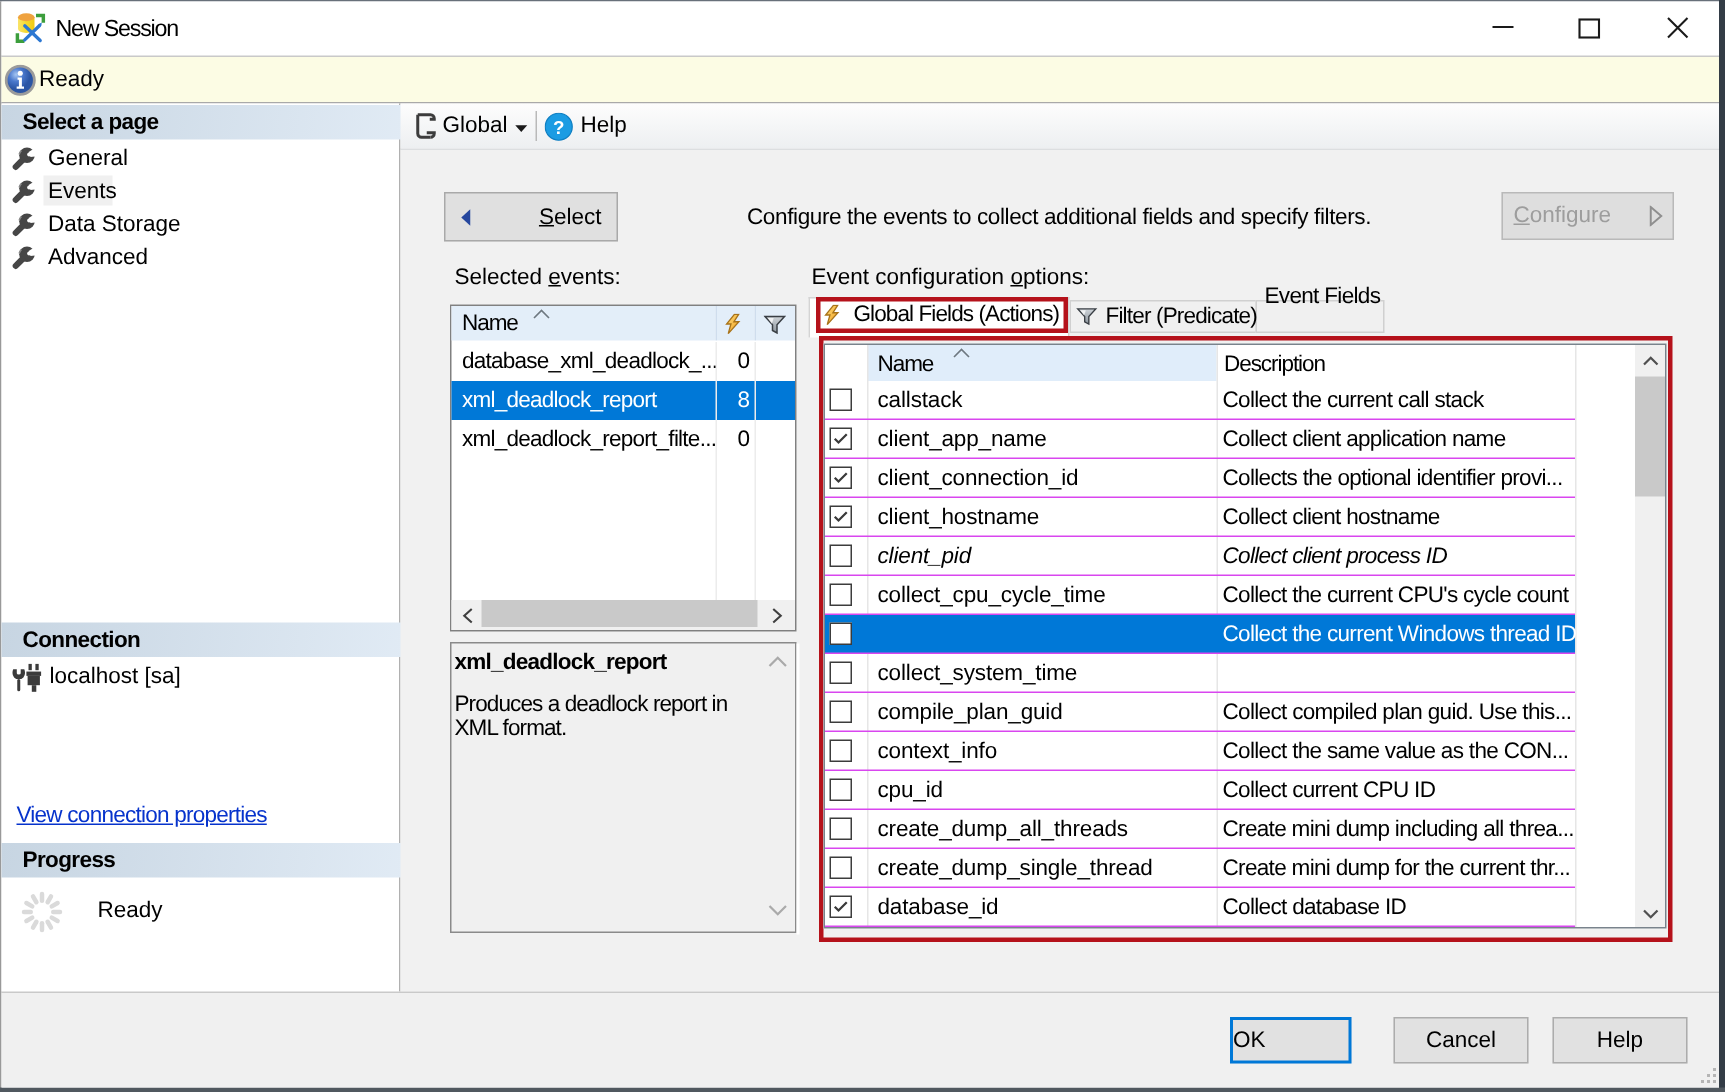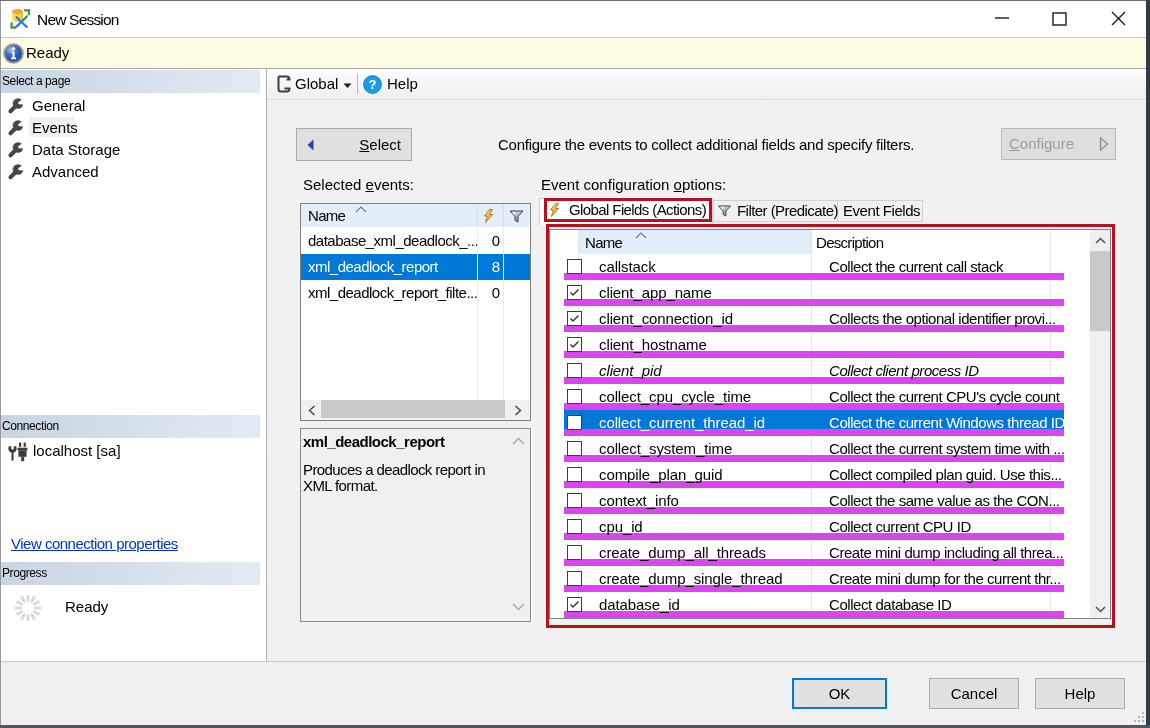--- a/index.html
+++ b/index.html
@@ -1,19 +1,19 @@
 <!DOCTYPE html>
 <html><head><meta charset="utf-8"><style>
 html,body{margin:0;padding:0}
 body{width:1150px;height:728px;position:relative;font-family:"Liberation Sans",sans-serif;font-size:15px;color:#000;background:#fff;overflow:hidden}
 .abs{position:absolute}
-.hdr{background:linear-gradient(100deg,#c7d5e2,#e1ebf5);font-weight:normal;line-height:23px;padding-left:1px;font-size:12px;letter-spacing:-0.4px}
+.hdr{background:linear-gradient(100deg,#c7d5e2,#e1ebf5);font-weight:bold;line-height:23px;padding-left:14px;font-size:15px;letter-spacing:-0.4px}
 .ls{letter-spacing:-0.5px}
 u{text-decoration:underline}
-.trow{position:absolute;left:564px;width:500px;height:26px;border-bottom:7px solid #d946ef;box-sizing:border-box}
+.trow{position:absolute;left:550px;width:500px;height:26px;border-bottom:1px solid #d946ef;box-sizing:border-box}
 .cb{position:absolute;left:3px;top:5px;width:13px;height:13px;background:#fff;border:1px solid #3c3c3c}
 .nm{position:absolute;left:35px;top:0;height:25px;line-height:25px;white-space:nowrap;letter-spacing:-0.1px}
 .ds{position:absolute;left:265px;top:0;width:236px;height:25px;line-height:25px;white-space:nowrap;overflow:hidden;letter-spacing:-0.45px}
 </style></head><body>
 
 <div class="abs" style="left:0px;top:0px;width:1150px;height:1px;background:#68707a"></div>
 <div class="abs" style="left:0px;top:1px;width:1px;height:727px;background:#999"></div>
 <div class="abs" style="left:1146px;top:0px;width:4px;height:728px;background:#333c46"></div>
 <div class="abs" style="left:0px;top:725px;width:1150px;height:3px;background:#50585f"></div>
 
@@ -236,21 +236,21 @@
       </linearGradient>
     </defs>
     <path d="M6.6 0.6 L1.4 7 h2.9 L2.5 13.4 L9.6 5.5 H6.3 L9.4 0.6 z" fill="url(#bg2)" stroke="#a8731a" stroke-width="0.9"></path>
   </svg>
 <div class="abs" style="left:569px;top:199px;height:21px;line-height:21px;letter-spacing:-0.6px">Global Fields (Actions)</div>
 <svg class="abs" style="left:717px;top:205px" width="15" height="12" viewBox="0 0 15 13">
     <path d="M1 1 H14 L9 6.5 V12 L6 10.3 V6.5 z" fill="url(#fg)" stroke="#3a3f45" stroke-width="1"></path>
     <path d="M2.8 2 L6.8 2 L5.6 5.8" fill="#fff" opacity="0.75"></path>
   </svg>
 <div class="abs" style="left:737px;top:199px;height:23px;line-height:23px;letter-spacing:-0.55px">Filter (Predicate)</div>
-<div class="abs" style="left:843px;top:199px;height:23px;line-height:23px;letter-spacing:-0.45px">Event&nbsp;Fields</div>
+<div class="abs" style="left:843px;top:186px;height:23px;line-height:23px;letter-spacing:-0.45px">Event&nbsp;Fields</div>
 
 <div class="abs" style="left:546px;top:224px;width:569px;height:404px;border:3px solid #b5121b;box-sizing:border-box"></div>
 <div class="abs" style="left:549px;top:229px;width:562px;height:390px;background:#fff;border:1px solid #79838c;box-sizing:border-box"></div>
 <div class="abs" style="left:578px;top:230px;width:233px;height:24px;background:#e0edfa"></div>
 <div class="abs" style="left:585px;top:230px;height:25px;line-height:25px;letter-spacing:-0.7px">Name</div>
 <svg class="abs" style="left:635px;top:232px" width="12" height="7" viewBox="0 0 12 7">
     <path d="M1 6 L6 1 L11 6" fill="none" stroke="#6e7880" stroke-width="1.1"></path>
   </svg>
 <div class="abs" style="left:816px;top:230px;height:25px;line-height:25px;letter-spacing:-0.7px">Description</div>
 <div class="abs" style="left:578px;top:230px;width:1px;height:388px;background:#e6e6e6"></div>
@@ -261,57 +261,57 @@
     <span class="nm">callstack</span>
     <span class="ds">Collect the current call stack</span>
   </div>
 <div class="abs trow" style="top:280px;">
     <span class="cb">
       <svg style="position:absolute;left:1px;top:2px" width="11" height="9" viewBox="0 0 11 9">
         <path d="M1.5 4.5 L4 7 L9.5 1.5" fill="none" stroke="#3a3a3a" stroke-width="1.5"></path>
       </svg>
     </span>
     <span class="nm">client_app_name</span>
+    <span class="ds">Collect client application name</span>
   </div>
 <div class="abs trow" style="top:306px;">
     <span class="cb">
       <svg style="position:absolute;left:1px;top:2px" width="11" height="9" viewBox="0 0 11 9">
         <path d="M1.5 4.5 L4 7 L9.5 1.5" fill="none" stroke="#3a3a3a" stroke-width="1.5"></path>
       </svg>
     </span>
     <span class="nm">client_connection_id</span>
     <span class="ds">Collects the optional identifier provi...</span>
   </div>
 <div class="abs trow" style="top:332px;">
     <span class="cb">
       <svg style="position:absolute;left:1px;top:2px" width="11" height="9" viewBox="0 0 11 9">
         <path d="M1.5 4.5 L4 7 L9.5 1.5" fill="none" stroke="#3a3a3a" stroke-width="1.5"></path>
       </svg>
     </span>
     <span class="nm">client_hostname</span>
+    <span class="ds">Collect client hostname</span>
   </div>
 <div class="abs trow" style="top:358px;font-style:italic;">
     <span class="cb"></span>
     <span class="nm">client_pid</span>
     <span class="ds">Collect client process ID</span>
   </div>
 <div class="abs trow" style="top:384px;">
     <span class="cb"></span>
     <span class="nm">collect_cpu_cycle_time</span>
     <span class="ds">Collect the current CPU's cycle count</span>
   </div>
 <div class="abs trow" style="top:410px;background:#0078d7;color:#fff">
     <span class="cb"></span>
-    <span class="nm">collect_current_thread_id</span>
     <span class="ds">Collect the current Windows thread ID</span>
   </div>
 <div class="abs trow" style="top:436px;">
     <span class="cb"></span>
     <span class="nm">collect_system_time</span>
-    <span class="ds">Collect the current system time with ...</span>
   </div>
 <div class="abs trow" style="top:462px;">
     <span class="cb"></span>
     <span class="nm">compile_plan_guid</span>
     <span class="ds">Collect compiled plan guid. Use this...</span>
   </div>
 <div class="abs trow" style="top:488px;">
     <span class="cb"></span>
     <span class="nm">context_info</span>
     <span class="ds">Collect the same value as the CON...</span>
@@ -345,21 +345,21 @@
     <path d="M1 6 L5.5 1.5 L10 6" fill="none" stroke="#505050" stroke-width="1.5"></path>
   </svg>
 <div class="abs" style="left:1090px;top:251px;width:20px;height:80px;background:#c9c9c9"></div>
 <svg class="abs" style="left:1095px;top:606px" width="11" height="7" viewBox="0 0 11 7">
     <path d="M1 1 L5.5 5.5 L10 1" fill="none" stroke="#505050" stroke-width="1.5"></path>
   </svg>
 
 <div class="abs" style="left:1px;top:661px;width:1145px;height:1px;background:#c9c9c9"></div>
 <div class="abs" style="left:1px;top:662px;width:1145px;height:63px;background:#f0f0f0"></div>
 
-<div class="abs" style="left:792px;top:678px;width:95px;height:31px;background:#e1e1e1;border:2px solid #0078d7;box-sizing:border-box;text-align:center;line-height:27px">OK</div>
+<div class="abs" style="left:820px;top:678px;width:81px;height:31px;background:#e1e1e1;border:2px solid #0078d7;box-sizing:border-box;line-height:27px">OK</div>
 <div class="abs" style="left:929px;top:678px;width:90px;height:31px;background:#e1e1e1;border:1px solid #acacac;box-sizing:border-box;text-align:center;line-height:29px">Cancel</div>
 <div class="abs" style="left:1035px;top:678px;width:90px;height:31px;background:#e1e1e1;border:1px solid #acacac;box-sizing:border-box;text-align:center;line-height:29px">Help</div>
 <svg class="abs" style="left:1133px;top:711px" width="13" height="13" viewBox="0 0 13 13">
     <g fill="#b5b5b5">
       <rect x="9" y="9" width="2" height="2"></rect>
       <rect x="9" y="5" width="2" height="2"></rect>
       <rect x="9" y="1" width="2" height="2"></rect>
       <rect x="5" y="9" width="2" height="2"></rect>
       <rect x="5" y="5" width="2" height="2"></rect>
       <rect x="1" y="9" width="2" height="2"></rect>

